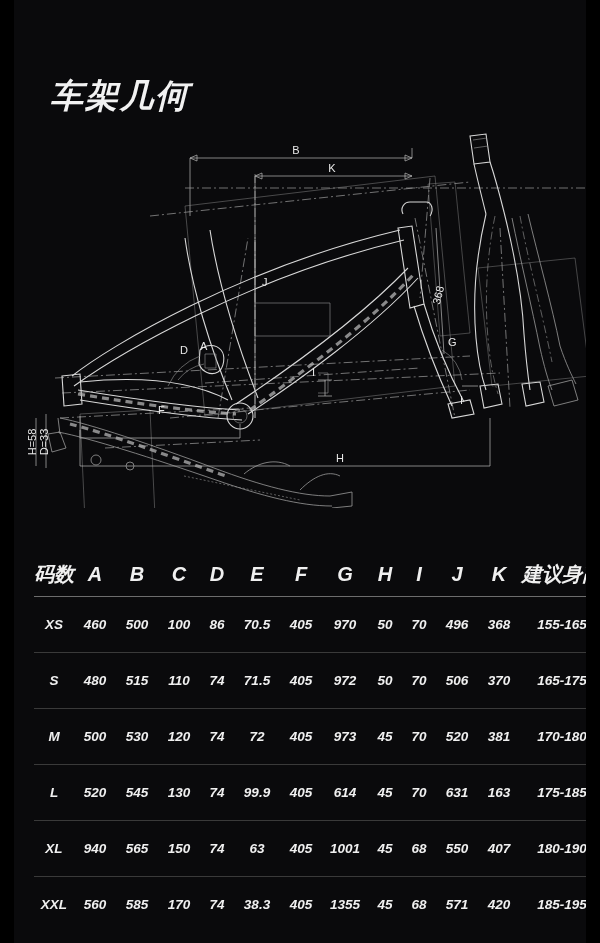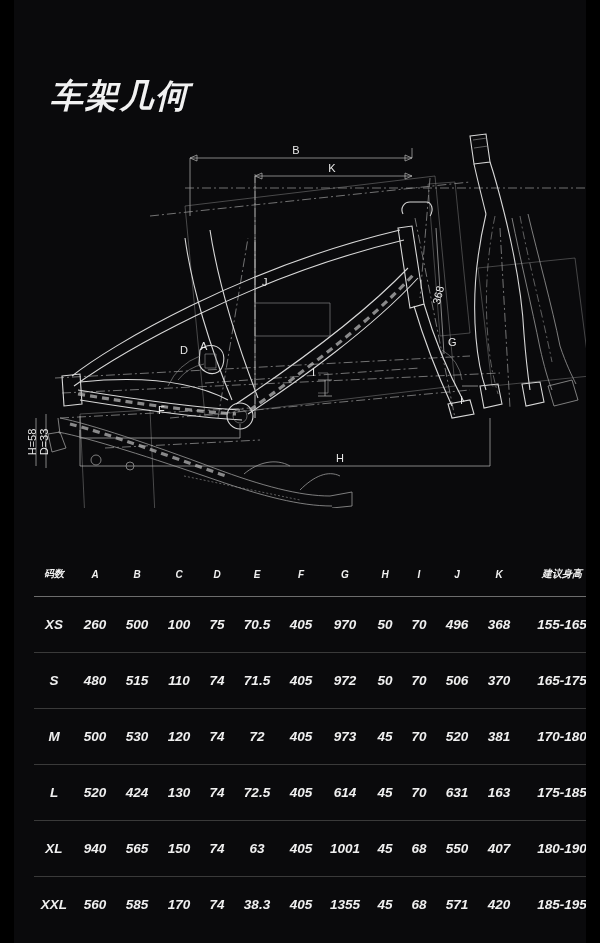--- a/index.html
+++ b/index.html
@@ -68,21 +68,21 @@
   .geo-table th,
   .geo-table td {
     font-style: italic;
     font-weight: bold;
     color: #f0f0f0;
     text-align: center;
     white-space: nowrap;
     padding: 0;
   }
   .geo-table thead th {
-    font-size: 10px;
+    font-size: 20px;
     height: 44px;
     vertical-align: middle;
     border-bottom: 1px solid #6d6d6d;
   }
   .geo-table tbody td {
     font-size: 13.5px;
     height: 55px;
     vertical-align: middle;
     border-bottom: 1px solid #3a3a3a;
   }
@@ -315,24 +315,24 @@
         <th>H</th>
         <th>I</th>
         <th>J</th>
         <th>K</th>
         <th>建议身高</th>
       </tr>
     </thead>
     <tbody>
       <tr>
         <td>XS</td>
-        <td>260</td>
+        <td>460</td>
         <td>500</td>
         <td>100</td>
-        <td>75</td>
+        <td>86</td>
         <td>70.5</td>
         <td>405</td>
         <td>970</td>
         <td>50</td>
         <td>70</td>
         <td>496</td>
         <td>368</td>
         <td>155-165</td>
       </tr>
       <tr>
@@ -361,24 +361,24 @@
         <td>973</td>
         <td>45</td>
         <td>70</td>
         <td>520</td>
         <td>381</td>
         <td>170-180</td>
       </tr>
       <tr>
         <td>L</td>
         <td>520</td>
-        <td>424</td>
+        <td>545</td>
         <td>130</td>
         <td>74</td>
-        <td>72.5</td>
+        <td>99.9</td>
         <td>405</td>
         <td>614</td>
         <td>45</td>
         <td>70</td>
         <td>631</td>
         <td>163</td>
         <td>175-185</td>
       </tr>
       <tr>
         <td>XL</td>

